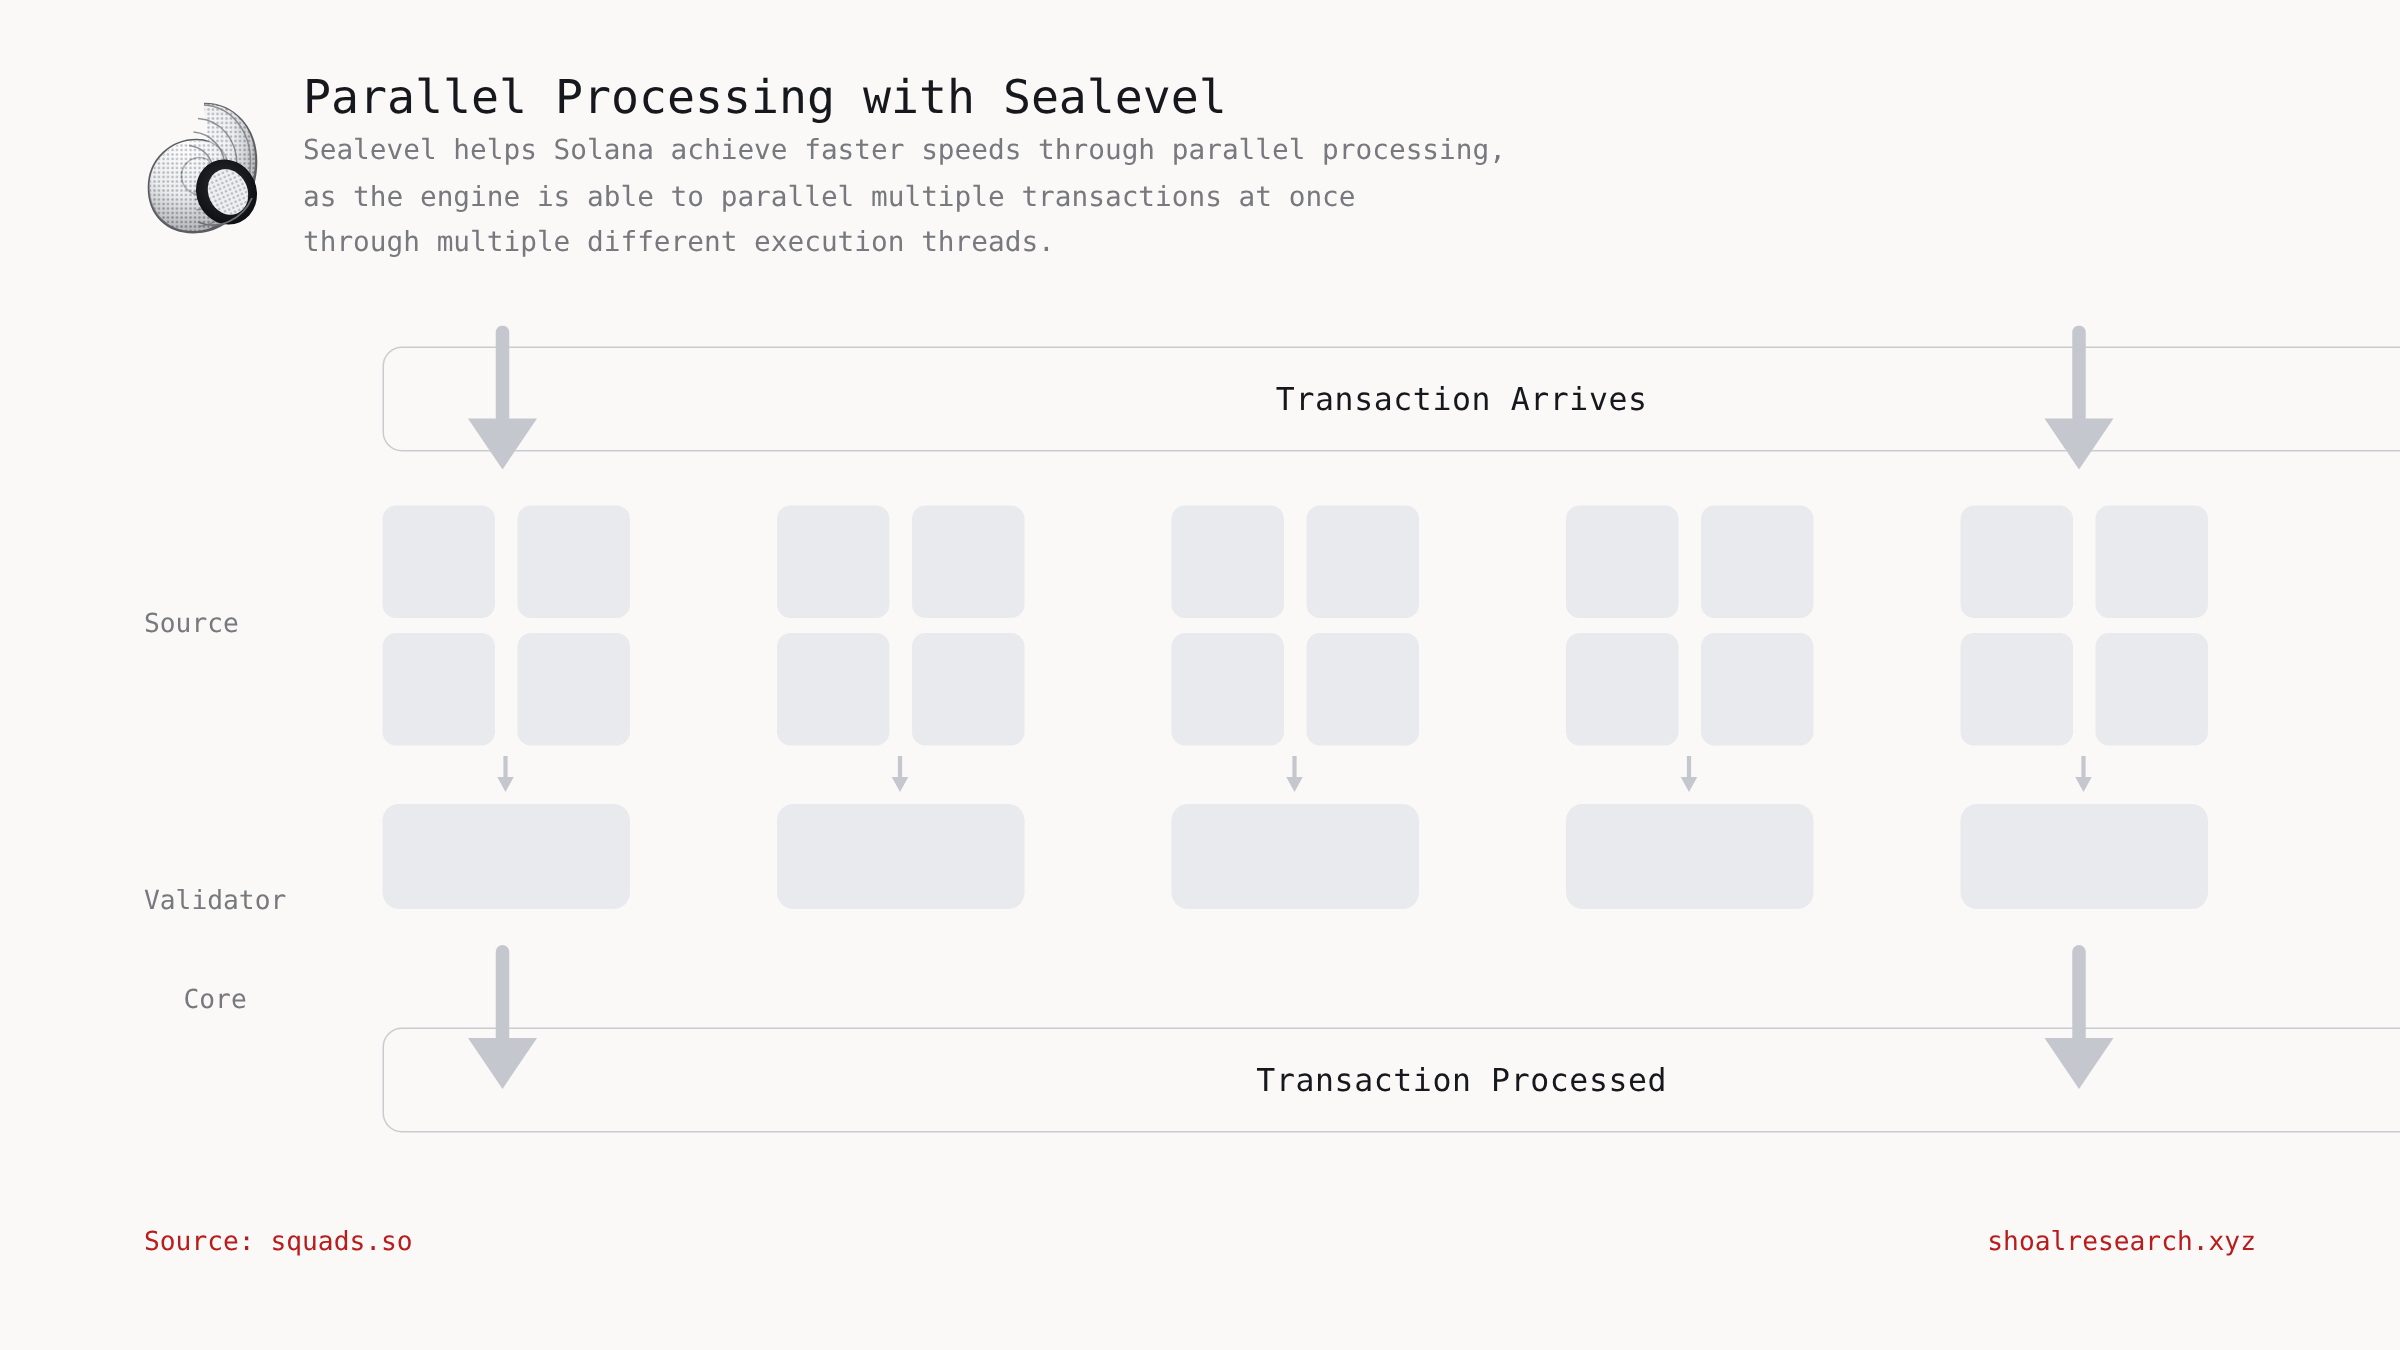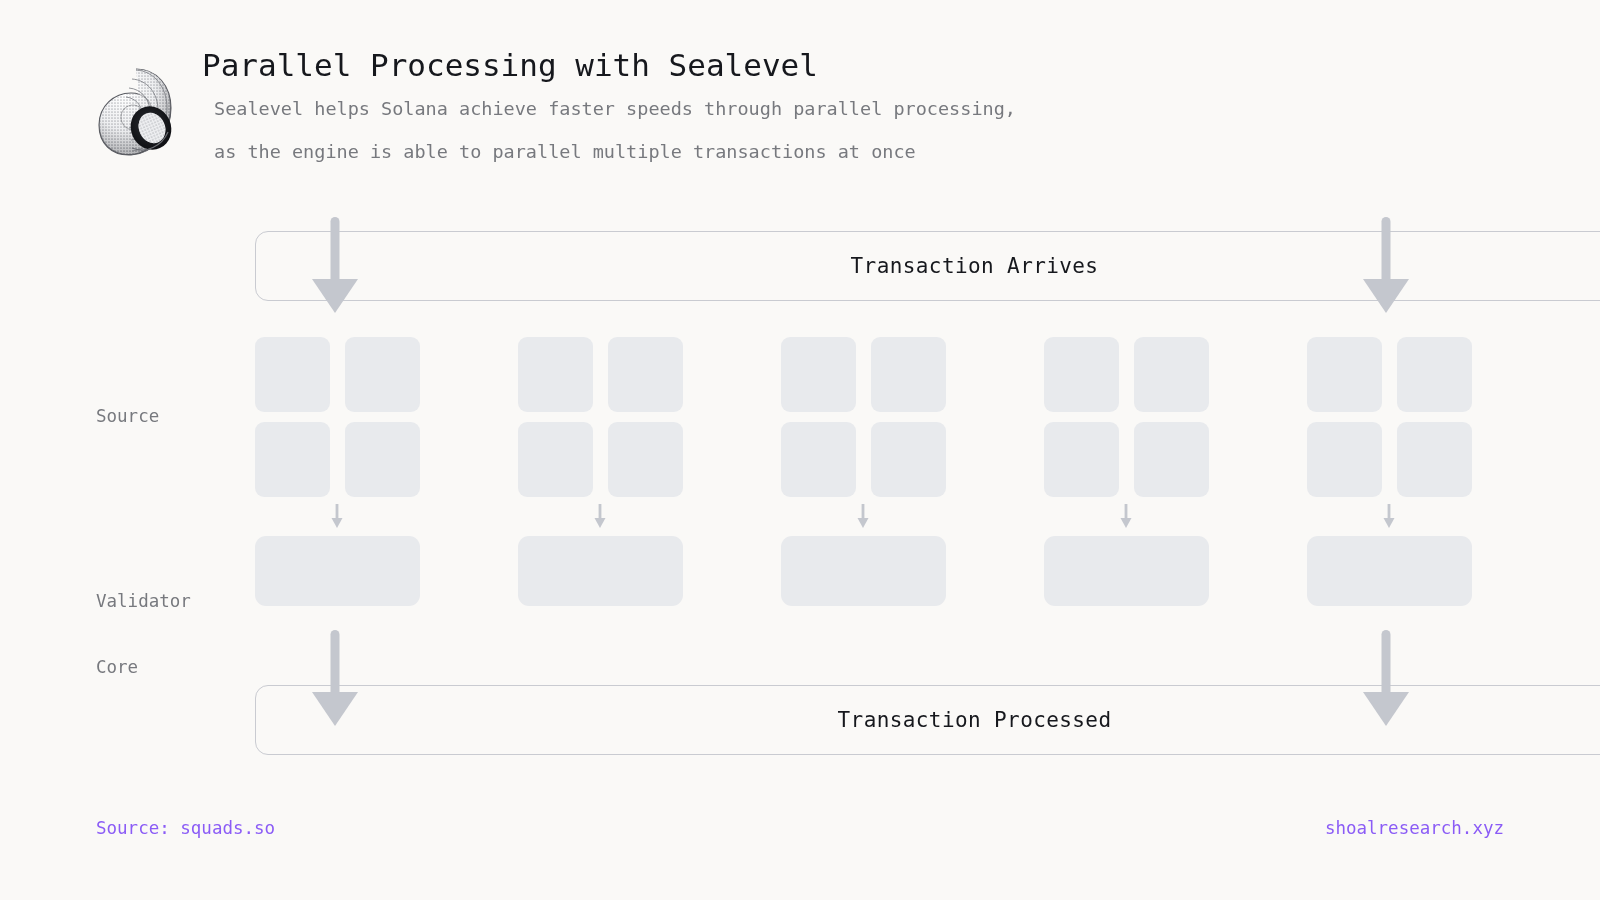--- a/index.html
+++ b/index.html
@@ -47,21 +47,21 @@
     letter-spacing: 0px;
     white-space: pre;
     margin: 0 0 4px 0;
   }
   .subtitle {
     font-family: "DejaVu Sans Mono", monospace;
     font-size: 18.5px;
     line-height: 30.5px;
     color: #77797e;
     white-space: pre;
-    margin: 12px;
+    margin: 0;
   }
 
   
   .diagram {
     position: absolute;
     left: 0;
     top: 0;
     width: 1600px;
     height: 900px;
     pointer-events: none;
@@ -103,21 +103,21 @@
   .row-label {
     position: absolute;
     left: 96px;
     font-family: "DejaVu Sans Mono", monospace;
     font-size: 17.5px;
     line-height: 22px;
     color: #77797e;
     white-space: pre;
   }
   .label-queues { top: 405px; }
-  .label-core { top: 546px; }
+  .label-core { top: 546px; text-align: center; }
   .q-row {
     position: absolute;
     left: 0;
     width: 165px;
     height: 75px;
     display: flex;
     justify-content: space-between;
   }
   .q-cell {
     width: 75px;
@@ -146,21 +146,21 @@
     height: 24px;
     pointer-events: auto;
   }
 
   
   .footer-left, .footer-right {
     position: absolute;
     top: 818px;
     font-family: "DejaVu Sans Mono", monospace;
     font-size: 17.5px;
-    color: #8b5cf6;
+    color: #b91c1c;
     white-space: pre;
   }
   .footer-left { left: 96px; }
   .footer-right { right: 96px; text-align: center; }
 </style>
 </head>
 <body>
 
 <div class="header">
 
@@ -210,20 +210,21 @@
       <g clip-path="url(#shellClip)"></g>
       <ellipse cx="56" cy="62" rx="13" ry="15.5" transform="rotate(-24 56 62)" fill="url(#dots)" opacity="0.5"></ellipse>
       <path d="M36 82 C50 88 66 80 72 66" fill="none" stroke="#6d6f75" stroke-width="1.2"></path>
     </svg>
   </div>
 
   <div class="header-text">
     <div class="title">Parallel Processing with Sealevel</div>
     <div class="subtitle">Sealevel helps Solana achieve faster speeds through parallel processing,</div>
     <div class="subtitle">as the engine is able to parallel multiple transactions at once</div>
+    <div class="subtitle">through multiple different execution threads.</div>
   </div>
 </div>
 
 <div class="diagram">
 
   <div class="banner banner-top">
     <span class="banner-label">Transaction Arrives</span>
   </div>
 
   <div class="banner banner-bottom">

